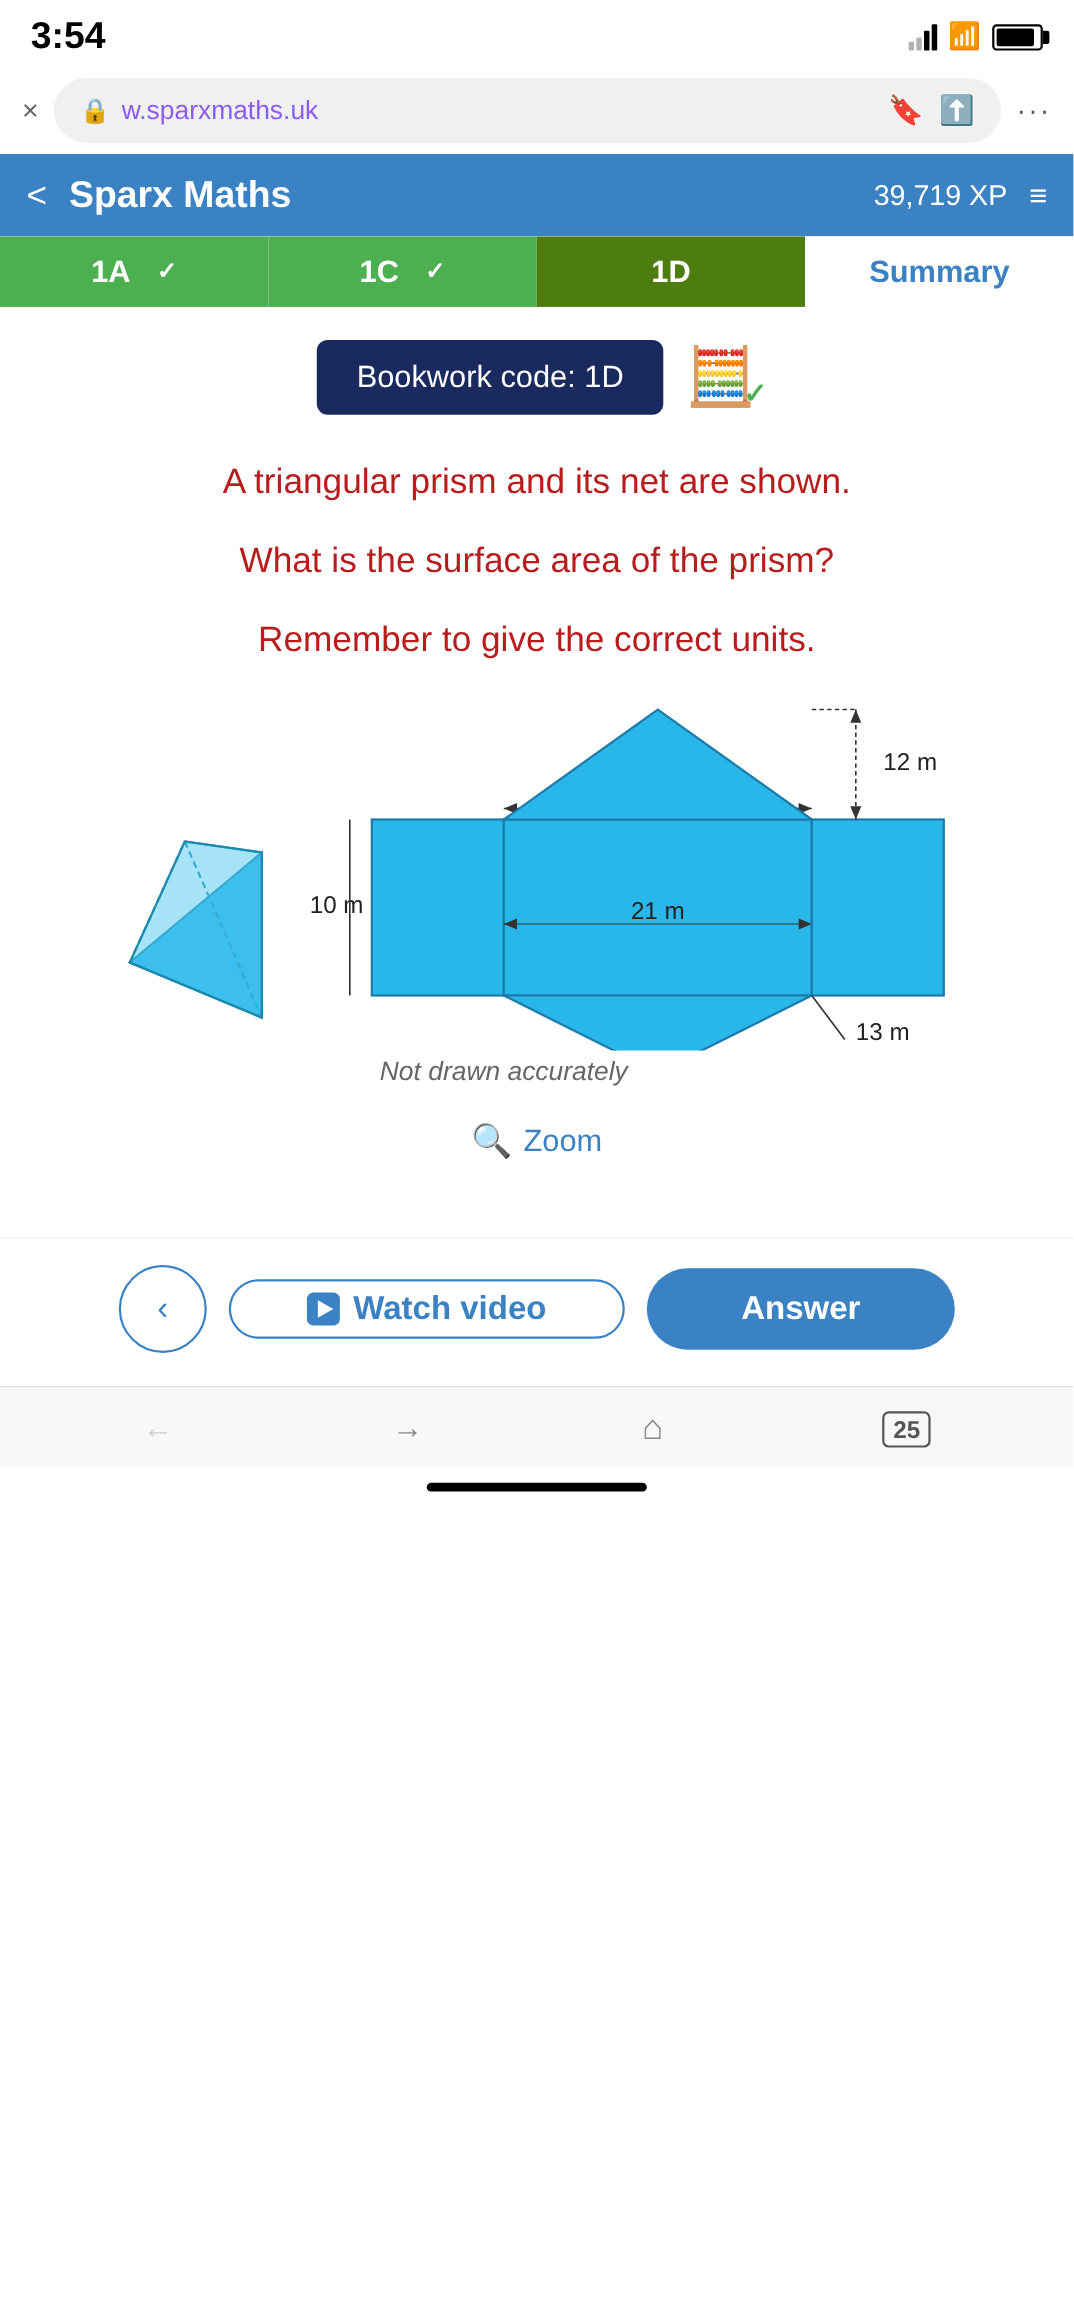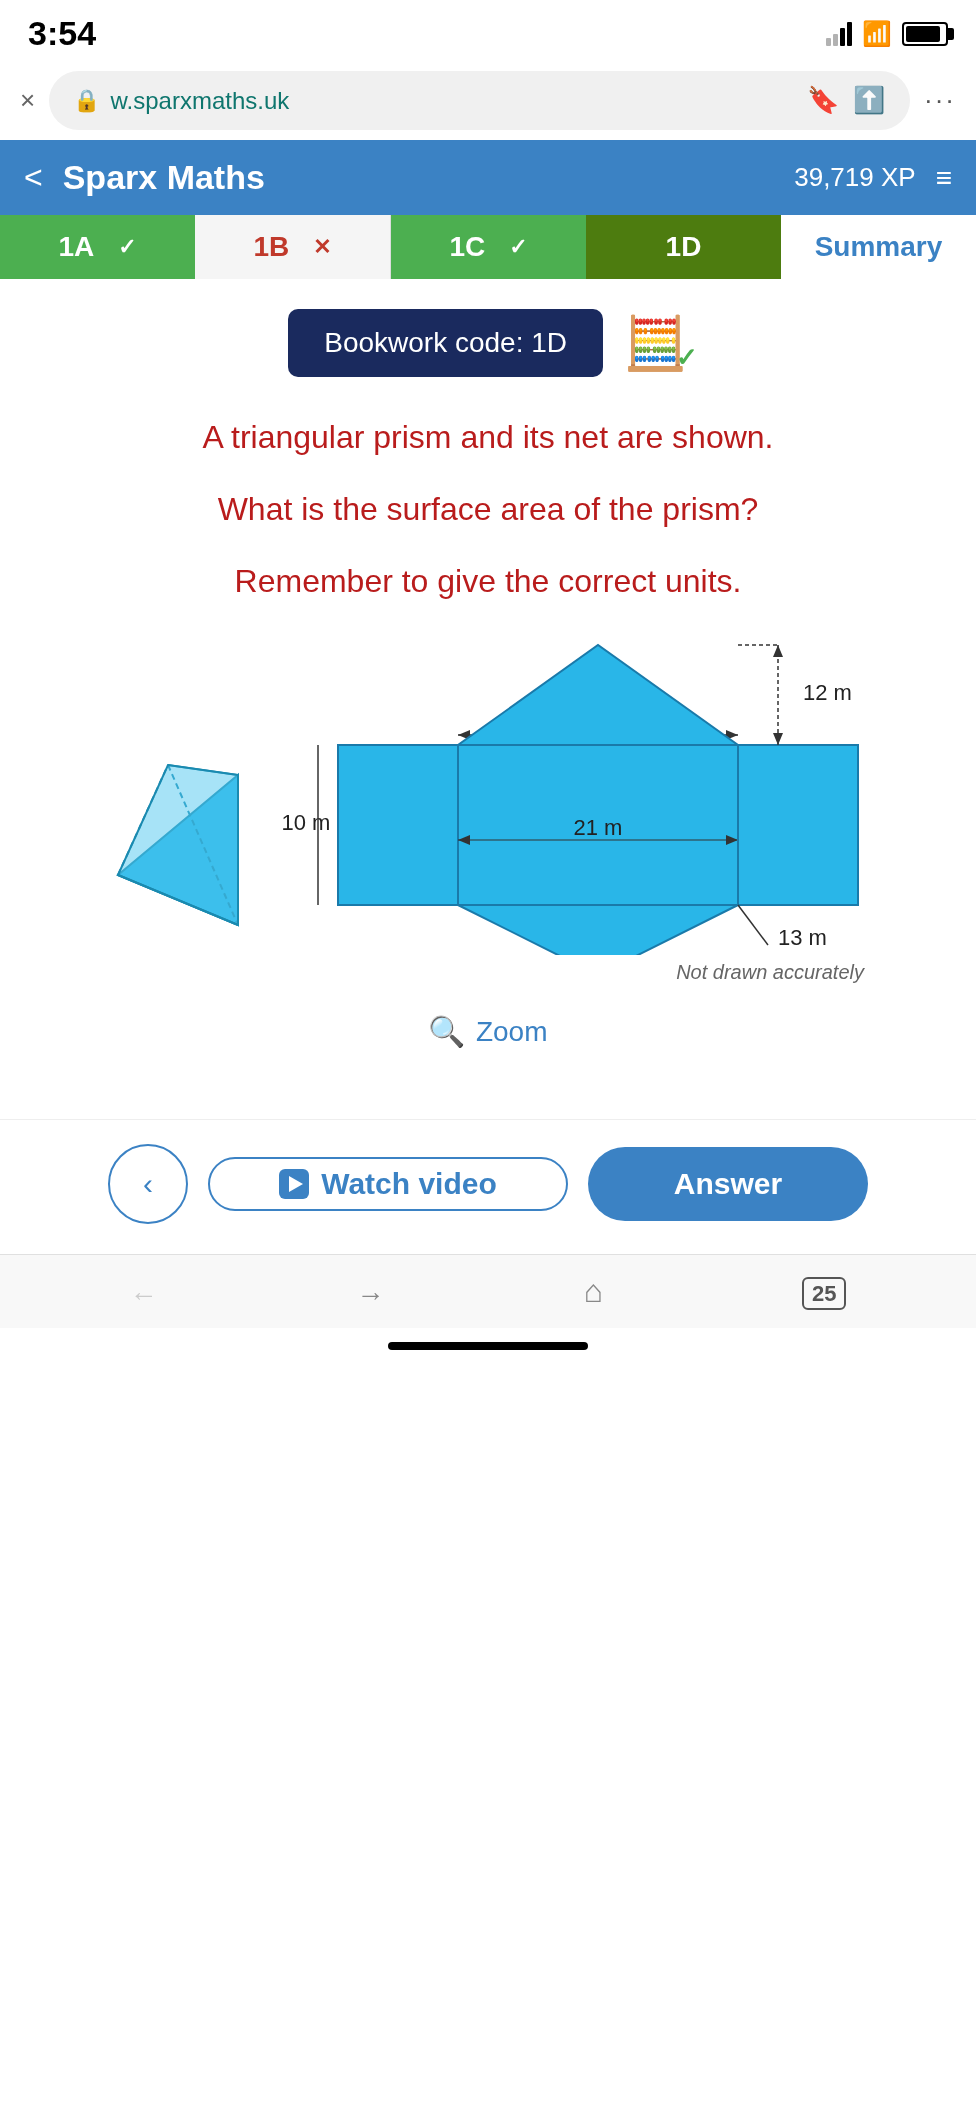--- a/index.html
+++ b/index.html
@@ -48,21 +48,21 @@
       flex: 1;
       background: #f0f0f0;
       border-radius: 40px;
       padding: 14px 24px;
       display: flex;
       align-items: center;
       gap: 10px;
     }
     .browser-url-text {
       font-size: 24px;
-      color: #0f766e;
+      color: #8b5cf6;
       flex: 1;
     }
     .browser-url-icons {
       display: flex;
       gap: 14px;
       align-items: center;
     }
     .browser-more {
       font-size: 26px;
       color: #555;
@@ -203,22 +203,21 @@
     .diagram-container {
       margin: 30px auto;
       position: relative;
       width: 100%;
     }
     .diagram-svg {
       display: block;
       margin: 0 auto;
     }
     .not-drawn-note {
-      text-align: right;
-      font-size: 20px;
+      font-size: 24px;
       color: #666;
       font-style: italic;
       margin-top: 6px;
       padding-right: 60px;
     }
 
     
     .zoom-row {
       display: flex;
       align-items: center;
@@ -432,24 +431,20 @@
   <span class="header-title">Sparx Maths</span>
   <span class="header-xp">39,719 XP</span>
   <span class="header-menu">≡</span>
 </div>
 
 <div class="tabs-row">
   <div class="tab tab-1a">
     <span>1A</span>
     <span class="tab-check">✓</span>
   </div>
-  <div class="tab tab-1b">
-    <span>1B</span>
-    <span class="tab-cross">✕</span>
-  </div>
   <div class="tab tab-1c">
     <span>1C</span>
     <span class="tab-check">✓</span>
   </div>
   <div class="tab tab-1d">
     <span>1D</span>
   </div>
   <div class="tab tab-summary">
     <span>Summary</span>
   </div>

